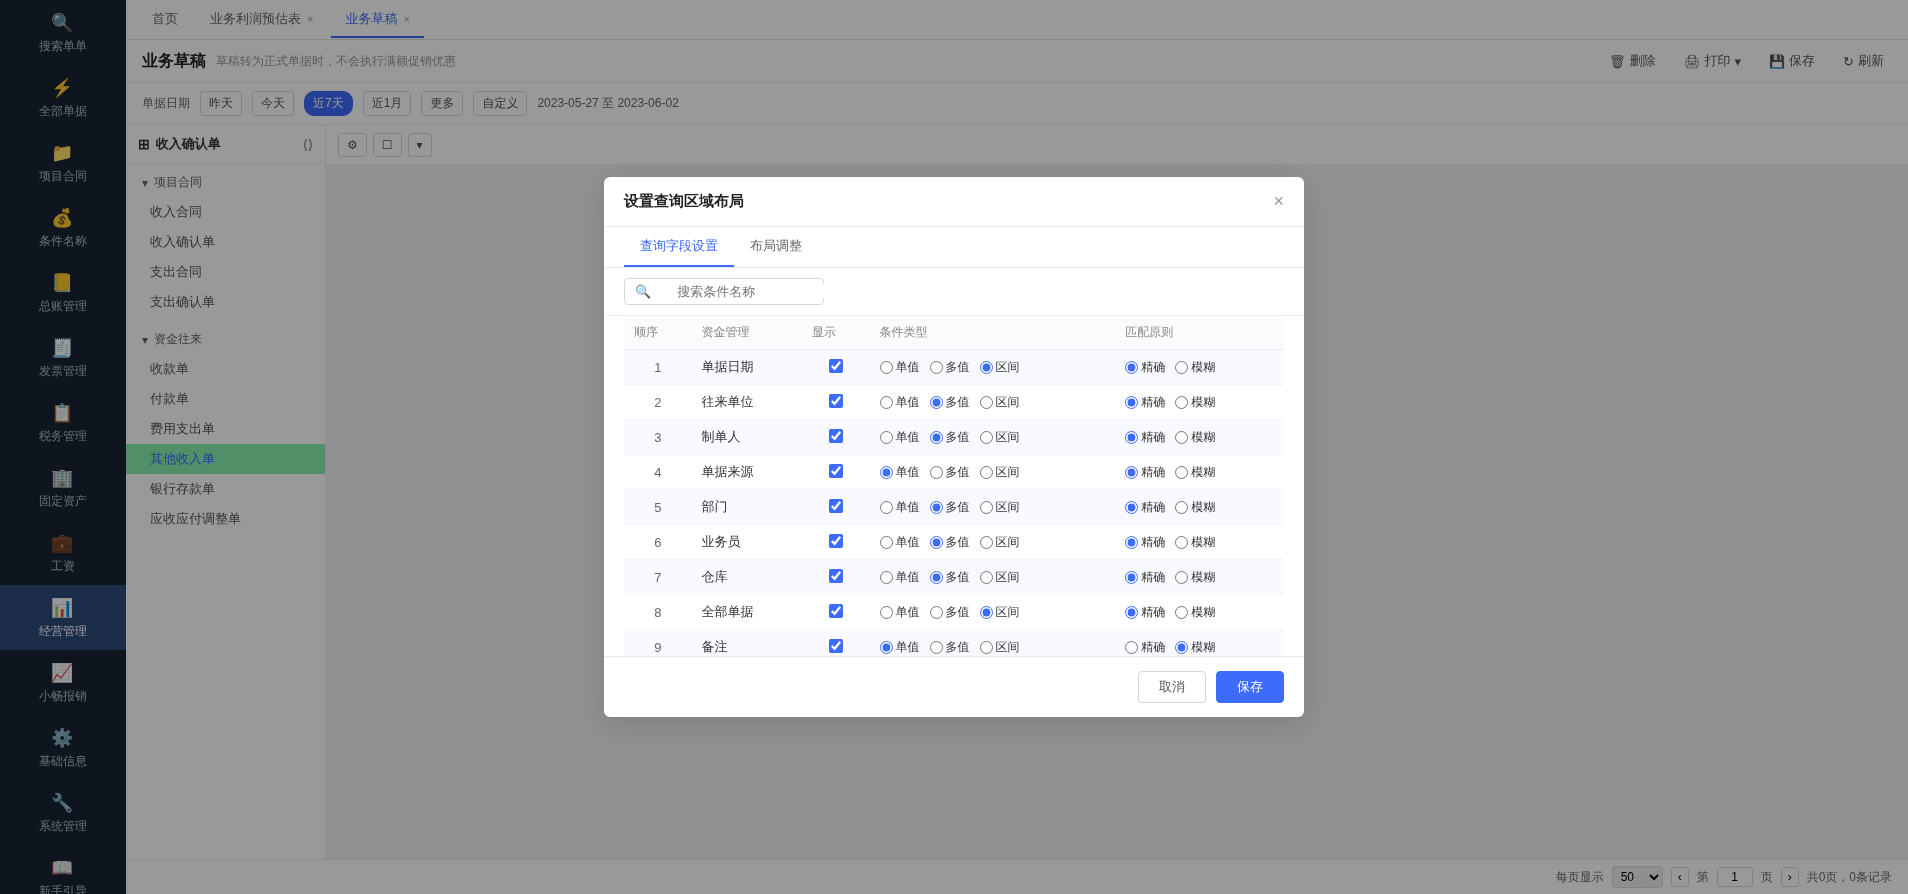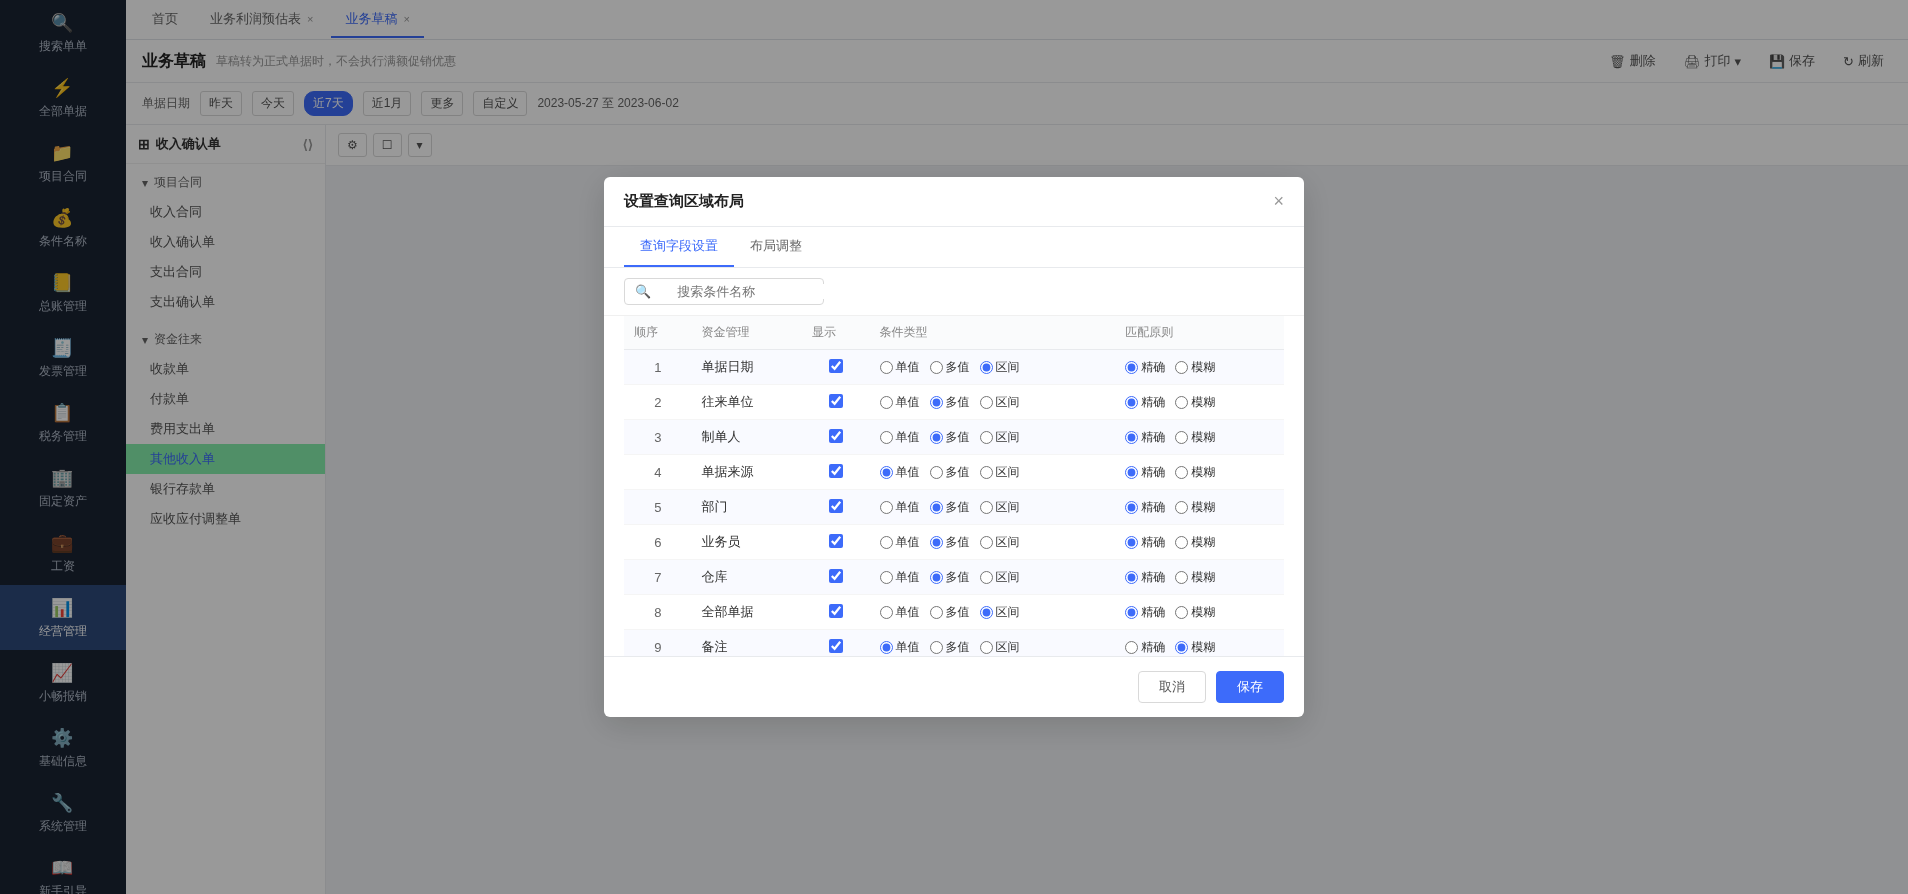--- a/index.html
+++ b/index.html
@@ -252,20 +252,34 @@
       <div class="table-area">
         <div class="table-toolbar">
           <button class="toolbar-btn">⚙</button>
           <button class="toolbar-btn">☐</button>
           <button class="toolbar-btn">▾</button>
         </div>
         <div class="no-data-msg">未找到任何业务草稿</div>
       </div>
     </div>
 
+    <div class="bottom-bar">
+      <span>每页显示</span>
+      <select class="per-page-select">
+        <option>50</option>
+        <option>100</option>
+        <option>200</option>
+      </select>
+      <button class="page-nav-btn">‹</button>
+      <span>第</span>
+      <input class="page-input" type="text" value="1" style="">
+      <span>页</span>
+      <button class="page-nav-btn">›</button>
+      <span>共0页，0条记录</span>
+    </div>
   </div>
 </div>
 
 <div class="modal-overlay">
   <div class="modal">
 
     <div class="modal-header">
       <span class="modal-title">设置查询区域布局</span>
       <span class="modal-close">×</span>
     </div>

